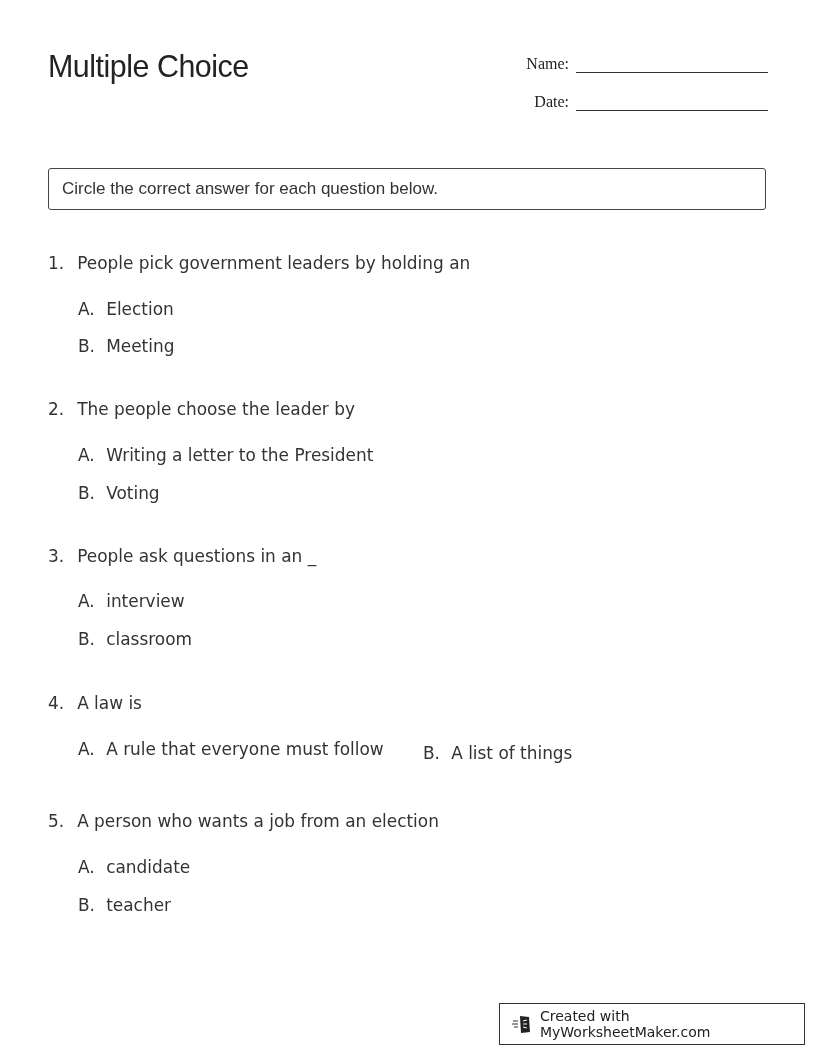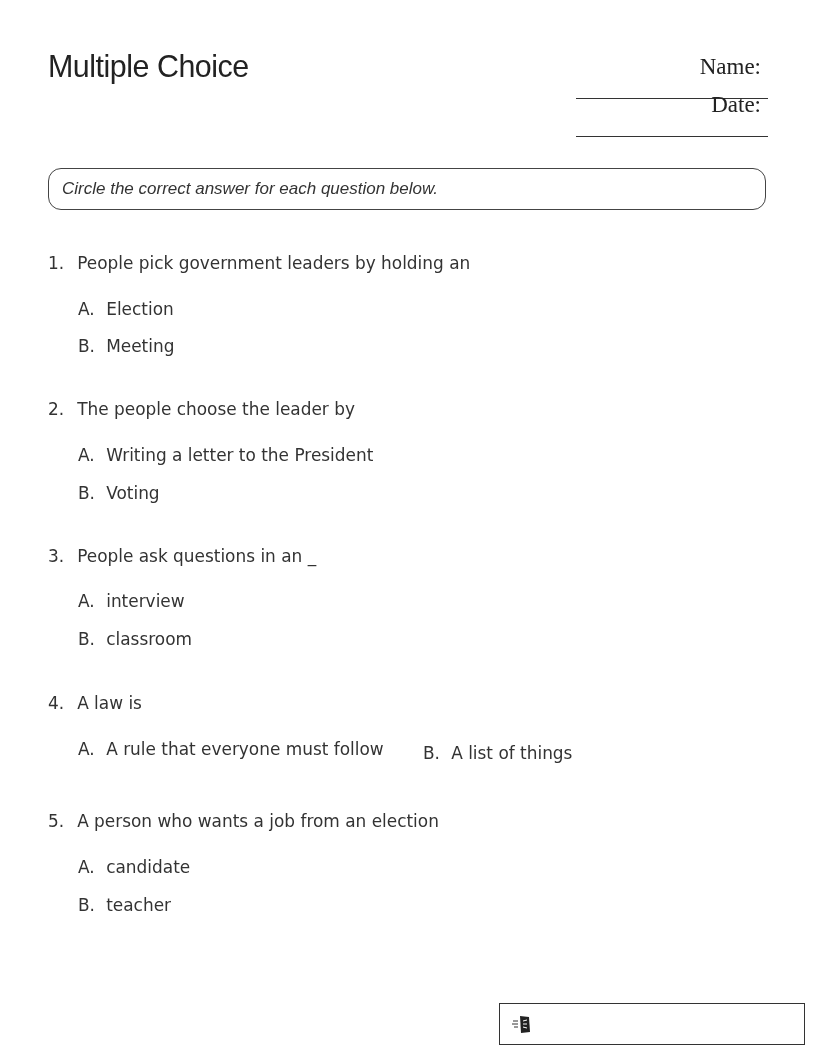--- a/index.html
+++ b/index.html
@@ -1,28 +1,28 @@
 <!DOCTYPE html>
 <html><head>
 <meta charset="utf-8">
 <style>
   html, body { margin:0; padding:0; background:#fff; }
   body { width:816px; height:1056px; position:relative; overflow:hidden;
          font-family:"DejaVu Sans","Liberation Sans",sans-serif; color:#333; }
   .title { position:absolute; left:48px; top:48px; font-size:32px; font-weight:normal;
            color:#222; letter-spacing:-0.5px; font-family:"Liberation Sans",sans-serif; transform:scaleX(0.95); transform-origin:left; }
   .field { position:absolute; right:48px; display:flex; align-items:flex-end;
-           font-family:"Liberation Serif",serif; font-size:23px; color:#222;flex-direction:column; }
+           font-family:"Liberation Serif",serif; font-size:16px; color:#222; }
   .field .lbl { text-align:right; margin-right:7px; }
   .field .line { width:192px; border-bottom:1px solid #333; height:18px; }
   .f-name { top:54px; }
   .f-date { top:92px;font-family:Liberation Serif, serif; }
   .instr { position:absolute; left:48px; top:168px; width:718px; height:42px; box-sizing:border-box;
-           border:1px solid #444; border-radius:13px; font-size:17px; line-height:40px;
-           padding-left:13px; color:#333; font-family:"Liberation Sans",sans-serif;font-style:italic; }
+           border:1px solid #444; border-radius:3px; font-size:17px; line-height:40px;
+           padding-left:13px; color:#333; font-family:"Liberation Sans",sans-serif; }
   .q { position:absolute; left:48px; font-size:18px; color:#333; font-family:"DejaVu Sans",sans-serif; transform:scaleX(0.94); transform-origin:left; }
   .q .num { display:inline-block; width:31px; }
   .opt { position:absolute; font-size:18px; color:#333; font-family:"DejaVu Sans",sans-serif; transform:scaleX(0.94); transform-origin:left; }
   .opt .lt { display:inline-block; width:30px; }
   .footer { position:absolute; left:499px; top:1003px; width:306px; height:42px; box-sizing:border-box;
             border:1px solid #333; display:flex; align-items:center; padding-left:12px;
             font-size:14px; color:#222; font-family:"DejaVu Sans",sans-serif; }
   .footer svg { margin-right:6px; }
 </style>
 </head>
@@ -94,13 +94,14 @@
 <div class="footer">
   <svg width="22" height="20" viewBox="0 0 22 20">
     <line x1="1" y1="7" x2="6" y2="7" stroke="#333" stroke-width="1"></line>
     <line x1="0" y1="10" x2="6" y2="10" stroke="#333" stroke-width="1"></line>
     <line x1="2" y1="13" x2="6" y2="13" stroke="#333" stroke-width="1"></line>
     <path d="M8 2 L17 3 L18 18 L9 19 Z" fill="#222"></path>
     <line x1="11" y1="7" x2="15" y2="6" stroke="#fff" stroke-width="1"></line>
     <line x1="11" y1="10" x2="15" y2="10" stroke="#fff" stroke-width="1"></line>
     <line x1="11" y1="13" x2="15" y2="14" stroke="#fff" stroke-width="1"></line>
   </svg>
+  <span>Created with MyWorksheetMaker.com</span>
 </div>
 
 </body></html>

